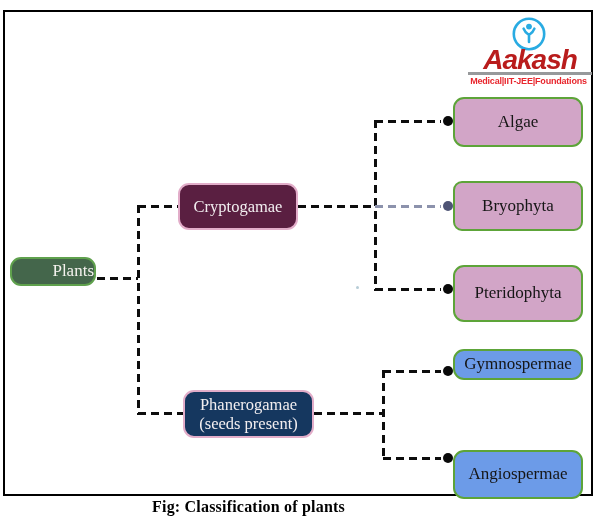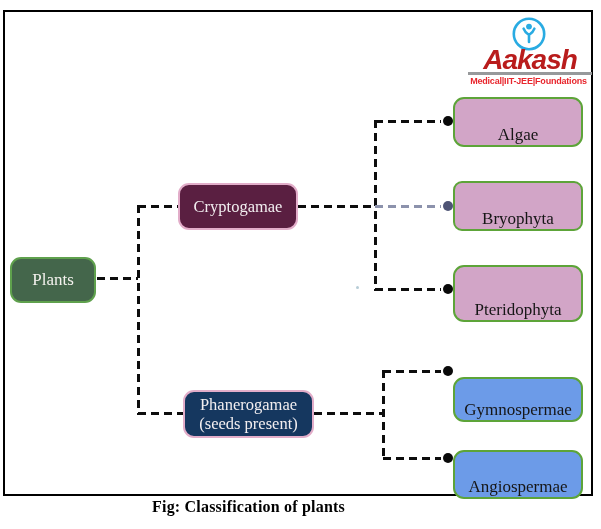--- a/index.html
+++ b/index.html
@@ -10,31 +10,31 @@
   .frame{
     position:absolute;left:3px;top:10px;width:590px;height:486px;
     border:2px solid #000;box-sizing:border-box;background:#fff;
   }
   .node{
     position:absolute;display:flex;flex-direction:column;align-items:center;
     justify-content:center;text-align:center;box-sizing:border-box;
     border-radius:11px;line-height:1.18;
   }
   .node .l1,.node .l2{display:block;}
-  .n-plants{left:10px;top:257px;width:86px;height:46px;background:#44664B;
-    border:2px solid #5FA14D;color:#f4f2ee;font-size:17px;}
+  .n-plants{left:10px;top:257px;width:86px;height:29px;background:#44664B;
+    border:2px solid #5FA14D;color:#f4f2ee;font-size:17px;align-items:flex-end;}
   .n-crypto{left:178px;top:183px;width:120px;height:47px;background:#5A1F41;
     border:2px solid #E2ADC9;color:#f2eef0;font-size:16.5px;}
   .n-phanero{left:183px;top:390px;width:131px;height:48px;background:#15375F;
     border:2px solid #E2ADC9;color:#f2eef0;font-size:16.5px;}
-  .leaf{width:130px;background:#D2A5C7;border:2px solid #5DA439;color:#161616;font-size:17px;justify-content:flex-end;}
+  .leaf{width:130px;background:#D2A5C7;border:2px solid #5DA439;color:#161616;font-size:17px;}
   .n-algae{left:453px;top:97px;height:50px;}
   .n-bryo{left:453px;top:181px;height:50px;border-radius:9px;}
   .n-pterido{left:453px;top:265px;height:57px;}
-  .n-gymno{left:453px;top:349px;height:45px;background:#6C9BE8;margin-top:28px;}
+  .n-gymno{left:453px;top:349px;height:31px;background:#6C9BE8;}
   .n-angio{left:453px;top:434px;height:49px;background:#6C9BE8;margin-top:16px;}
   .n-gymno.leaf,.n-angio.leaf{background:#6C9BE8;}
 
   .hline{position:absolute;height:2.5px;
     background:repeating-linear-gradient(90deg,#0d0d0d 0,#0d0d0d 8px,transparent 8px,transparent 13px);}
   .vline{position:absolute;width:2.5px;
     background:repeating-linear-gradient(180deg,#0d0d0d 0,#0d0d0d 8px,transparent 8px,transparent 13px);}
   .hline.faded{
     background:repeating-linear-gradient(90deg,#8C92AC 0,#8C92AC 8px,transparent 8px,transparent 13px);}
   .dot{position:absolute;width:10px;height:10px;border-radius:50%;background:#0a0a0a;}

